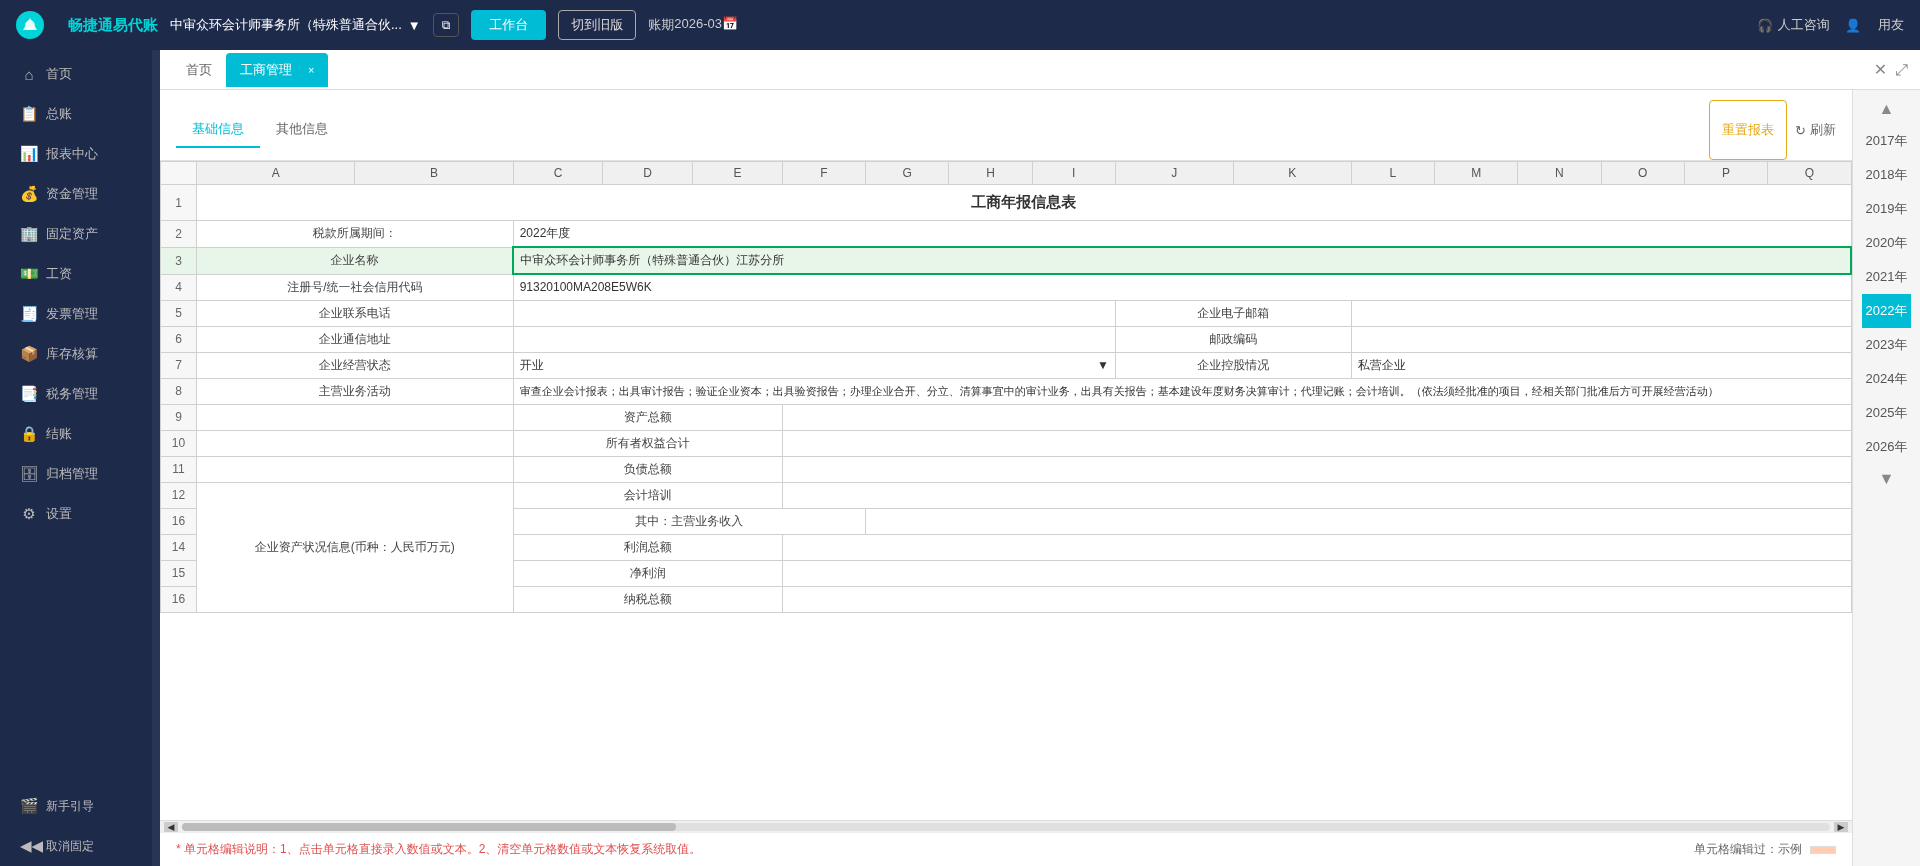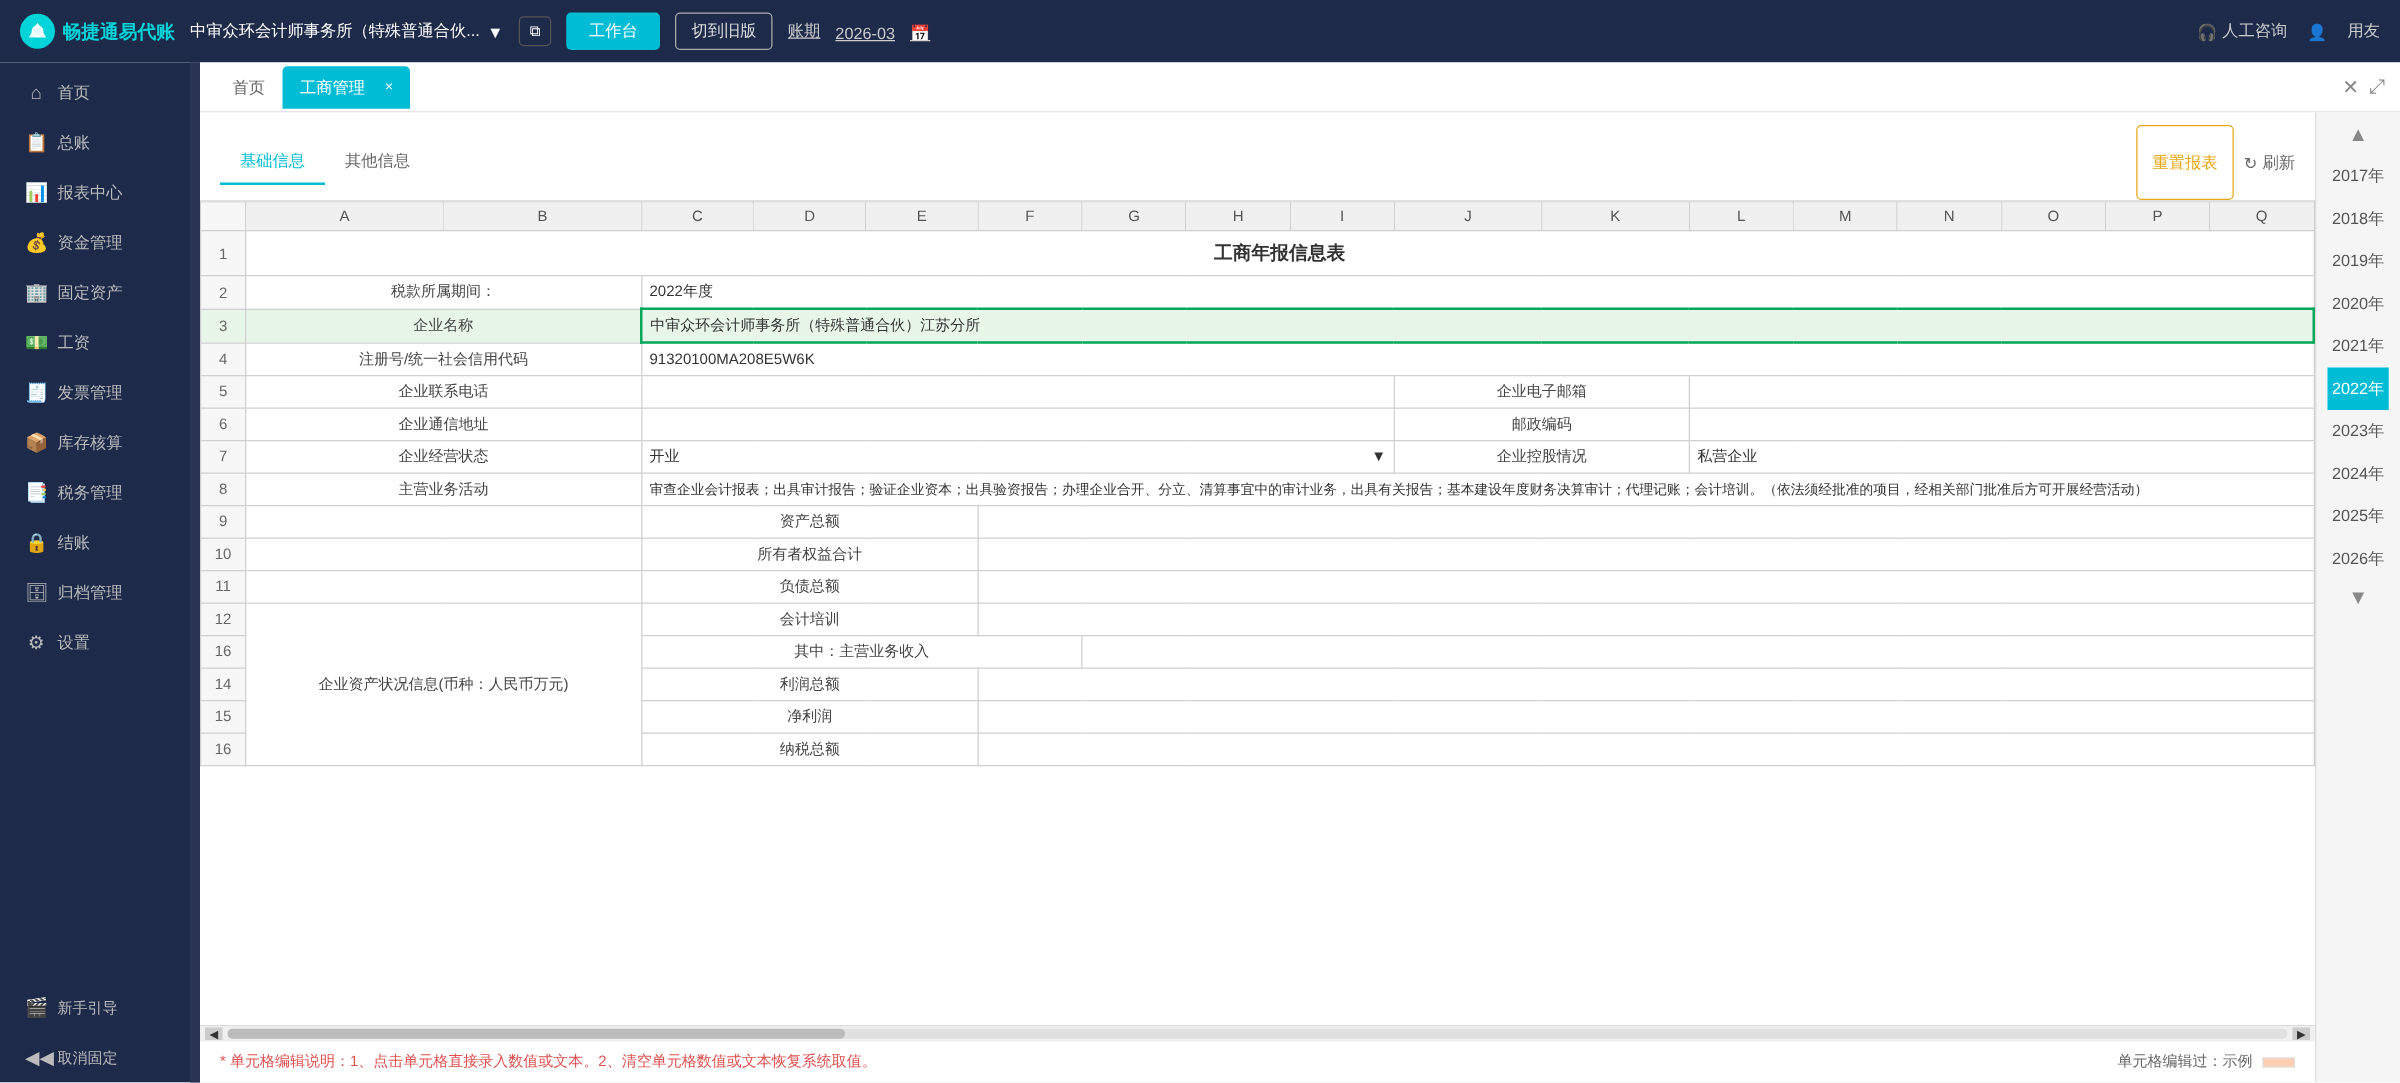--- a/index.html
+++ b/index.html
@@ -3,35 +3,35 @@
   <meta charset="utf-8">
   <style>
     * { box-sizing: border-box; margin: 0; padding: 0; }
     body { font-family: 'Microsoft YaHei', Arial, sans-serif; font-size: 13px; background: #f0f2f5; color: #333; }
     
     
     .header {
       display: flex; align-items: center; height: 50px;
       background: #1e2a4a; padding: 0 16px; gap: 12px;
     }
-    .logo { color: #00d4d8; font-size: 15px; font-weight: bold; display: flex; align-items: center; gap: 6px; }
+    .logo { color: #00d4d8; font-size: 15px; font-weight: bold; display: flex; align-items: center; gap: 24px; }
     .logo-icon { width: 28px; height: 28px; background: #00d4d8; border-radius: 50%; display: flex; align-items: center; justify-content: center; }
     .company-selector {
       display: flex; align-items: center; gap: 6px;
       background: transparent; border: none; color: white; font-size: 13px; cursor: pointer;
     }
     .workbench-btn {
       background: #00bcd4; color: white; border: none; padding: 6px 18px;
       border-radius: 4px; font-size: 13px; cursor: pointer;
     }
     .old-version-btn {
       background: transparent; border: 1px solid #aaa; color: #ddd;
       padding: 5px 12px; border-radius: 4px; font-size: 13px; cursor: pointer;
     }
-    .period-info { color: #ccc; font-size: 13px; display: flex; align-items: flex-end; gap: 12px; text-decoration: underline; }
+    .period-info { color: #ccc; font-size: 13px; display: flex; align-items: flex-start; gap: 0; }
     .header-right { margin-left: auto; display: flex; align-items: center; gap: 16px; color: #ccc; font-size: 13px; }
     
     
     .layout { display: flex; height: calc(100vh - 50px); }
     .sidebar {
       width: 160px; background: #1e2a4a; color: #ccc;
       display: flex; flex-direction: column; padding-top: 4px; flex-shrink: 0;
     }
     .sidebar-item {
       display: flex; align-items: center; gap: 8px;

